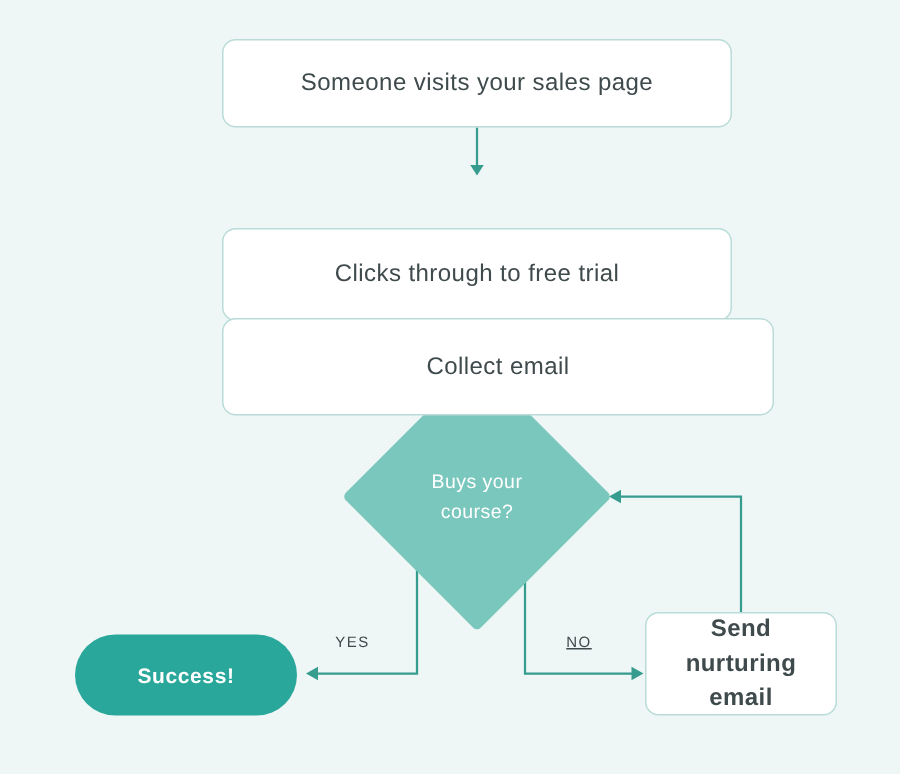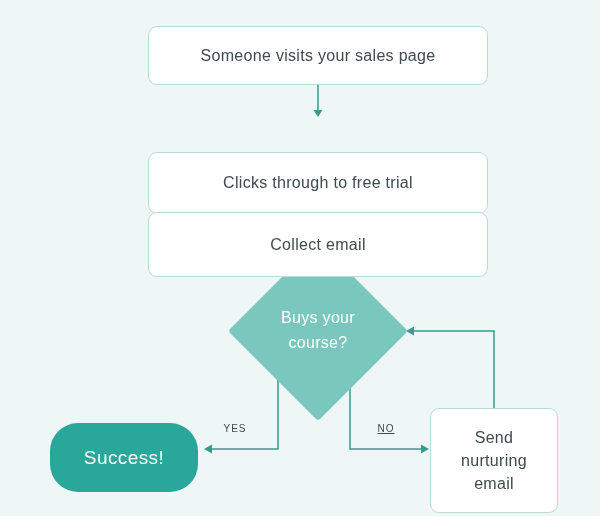--- a/index.html
+++ b/index.html
@@ -24,35 +24,35 @@
     border:1px solid var(--node-border,#badcd8);
     border-radius:9px;
     display:flex;align-items:center;justify-content:center;
     color:var(--text,#3f4a4c);
     font-size:16px;letter-spacing:0.3px;
     text-align:center;line-height:1.45;
     box-sizing:border-box;
   }
   .node.step1{left:148px;top:26px;width:340px;height:59px;}
   .node.step2{left:148px;top:116px;width:340px;height:62px;margin-top:36px;}
-  .node.step3{left:148px;top:212px;width:340px;height:65px;justify-content:center;}
-  .node.nurture{left:430px;top:408px;width:128px;height:105px;padding:4px 12px;}
+  .node.step3{left:148px;top:212px;width:368px;height:65px;justify-content:center;}
+  .node.nurture{left:430px;top:408px;width:128px;height:69px;padding:4px 12px;font-weight:bold;}
   .diamond-label{
     position:absolute;left:272px;top:301px;width:92px;height:60px;
     display:flex;align-items:center;justify-content:center;
     color:var(--text-on-teal,#ffffff);
-    font-size:16px;line-height:1.55;letter-spacing:0.3px;text-align:center;
+    font-size:13px;line-height:1.55;letter-spacing:0.3px;text-align:center;
   }
   .success-pill{
-    position:absolute;left:50px;top:423px;width:148px;height:69px;
+    position:absolute;left:50px;top:423px;width:148px;height:54px;
     background:var(--success-fill,#29a79a);
     border-radius:28px;
     display:flex;align-items:center;justify-content:center;
     color:var(--text-on-teal,#ffffff);
-    font-size:19px;font-weight:normal;letter-spacing:0.4px;
+    font-size:14px;font-weight:bold;letter-spacing:0.4px;
   }
   .branch-label{
     position:absolute;top:423px;
     color:var(--text,#3f4a4c);
     font-size:10px;letter-spacing:1px;text-align:center;
   }
   .branch-label.yes{left:210px;width:50px;}
   .branch-label.no{left:362px;width:48px;text-decoration:underline;}
 </style>
 </head>

